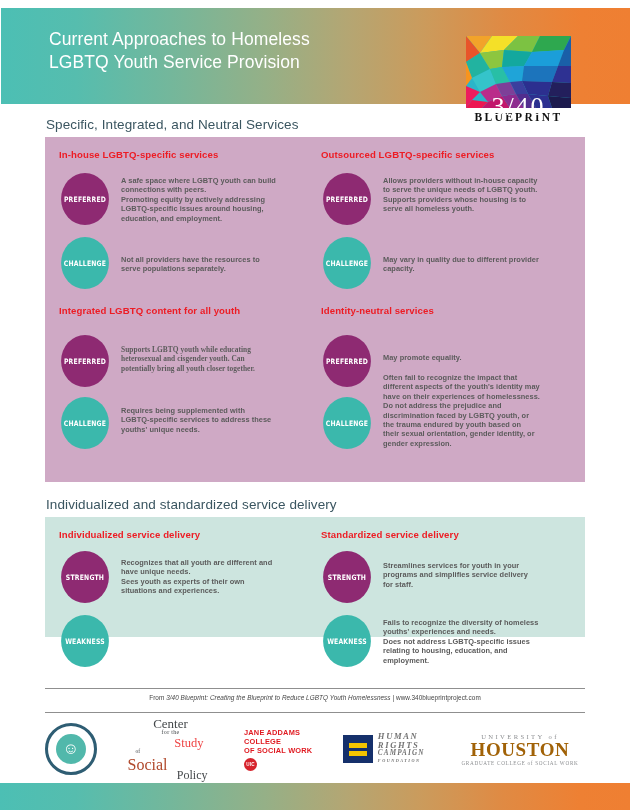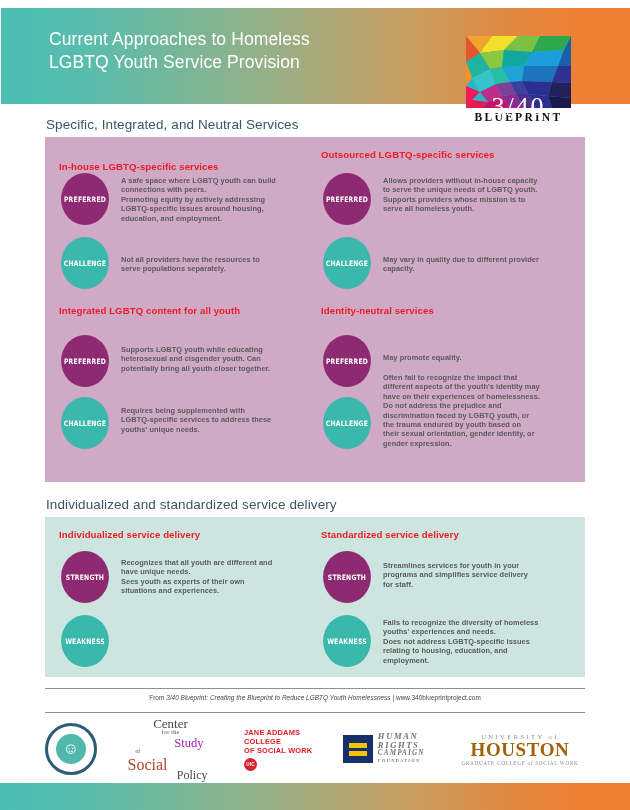--- a/index.html
+++ b/index.html
@@ -90,21 +90,21 @@
   }
   #sec1-heading { top: 117px; }
   #sec2-heading { top: 497px; }
 
   .panel {
     position: absolute;
     left: 45px;
     width: 540px;
   }
   .panel-pink { top: 137px; height: 345px; background: #cfa9c5; }
-  .panel-mint { top: 517px; height: 160px; background: #cde5df; }
+  .panel-mint { top: 517px; height: 120px; background: #cde5df; }
 
   .col {
     position: absolute;
     top: 0;
     width: 266px;
     height: 100%;
   }
   .col-left  { left: 14px; }
   .col-right { left: 276px; }
 
@@ -186,21 +186,21 @@
   .logo-item { text-align: center; }
 
   
   .cssp {
     font-family: "Liberation Serif", serif;
     line-height: 11px;
     width: 86px;
   }
   .cssp .l1 { font-size: 13px; color: #44484b; text-align: center; }
   .cssp .l2 { font-size: 6px; color: #44484b; letter-spacing: .3px; text-align:center; margin-top:-2px;}
-  .cssp .l3 { font-size: 12.5px; color: #a21caf; text-align: right; padding-right: 10px;}
+  .cssp .l3 { font-size: 12.5px; color: #ef4444; text-align: right; padding-right: 10px;}
   .cssp .l4 { font-size: 5.5px; color: #44484b; text-align: left; padding-left: 8px; margin-top:-3px;}
   .cssp .l5 { font-size: 16px; color: #b0482b; text-align: left; line-height:16px;}
   .cssp .l6 { font-size: 12px; color: #44484b; text-align: right; padding-right: 6px; margin-top:-3px;}
 
   
   .jane {
     color: #e01b22;
     font-family: "Liberation Sans", sans-serif;
     font-weight: bold;
     font-size: 7.4px;
@@ -333,21 +333,21 @@
   </div>
   <div class="logo-340">3/40</div>
   <div class="logo-word">BLUEPRINT</div>
 </div>
 
 <div class="section-heading" id="sec1-heading">Specific, Integrated, and Neutral Services</div>
 
 <div class="panel panel-pink">
 
   <div class="col col-left">
-    <div class="cell" style="top:12px; left:0; width:252px;margin-top:12px;">
+    <div class="cell" style="top:12px; left:0; width:252px;">
       <div class="block-title">In-house LGBTQ-specific services</div>
     </div>
     <div class="cell row" style="top:36px; left:0; width:258px;">
       <div class="badge badge-purple">PREFERRED</div>
       <div class="row-text" style="margin-left:10px; margin-top:3px;">
         <p>A safe space where LGBTQ youth can build</p>
         <p>connections with peers.</p>
         <p>Promoting equity by actively addressing</p>
         <p>LGBTQ-specific issues around housing,</p>
         <p>education, and employment.</p>
@@ -359,21 +359,21 @@
         <p>Not all providers have the resources to</p>
         <p>serve populations separately.</p>
       </div>
     </div>
 
     <div class="cell" style="top:168px; left:0; width:252px;">
       <div class="block-title">Integrated LGBTQ content for all youth</div>
     </div>
     <div class="cell row" style="top:198px; left:0; width:258px;">
       <div class="badge badge-purple">PREFERRED</div>
-      <div class="row-text" style="margin-left:10px; margin-top:10px;">
+      <div class="row-text" style="margin-left:10px; margin-top:10px;font-family:Liberation Serif, serif;">
         <p>Supports LGBTQ youth while educating</p>
         <p>heterosexual and cisgender youth. Can</p>
         <p>potentially bring all youth closer together.</p>
       </div>
     </div>
     <div class="cell row" style="top:260px; left:0; width:258px;">
       <div class="badge badge-teal">CHALLENGE</div>
       <div class="row-text" style="margin-left:10px; margin-top:9px;">
         <p>Requires being supplemented with</p>
         <p>LGBTQ-specific services to address these</p>
@@ -384,21 +384,21 @@
 
   <div class="col col-right">
     <div class="cell" style="top:12px; left:0; width:252px;">
       <div class="block-title">Outsourced LGBTQ-specific services</div>
     </div>
     <div class="cell row" style="top:36px; left:0; width:256px;">
       <div class="badge badge-purple">PREFERRED</div>
       <div class="row-text" style="margin-left:10px; margin-top:3px;">
         <p>Allows providers without in-house capacity</p>
         <p>to serve the unique needs of LGBTQ youth.</p>
-        <p>Supports providers whose mission is to</p>
+        <p>Supports providers whose housing is to</p>
         <p>serve all homeless youth.</p>
       </div>
     </div>
     <div class="cell row" style="top:100px; left:0; width:256px;">
       <div class="badge badge-teal">CHALLENGE</div>
       <div class="row-text" style="margin-left:10px; margin-top:18px;">
         <p>May vary in quality due to different provider</p>
         <p>capacity.</p>
       </div>
     </div>

